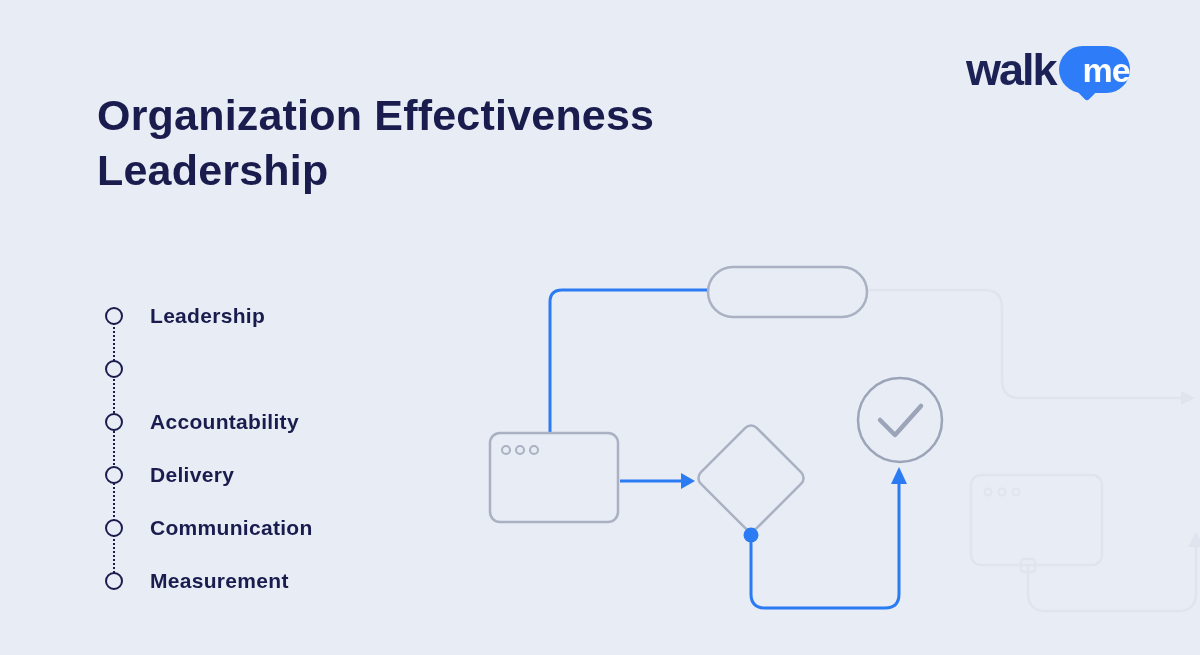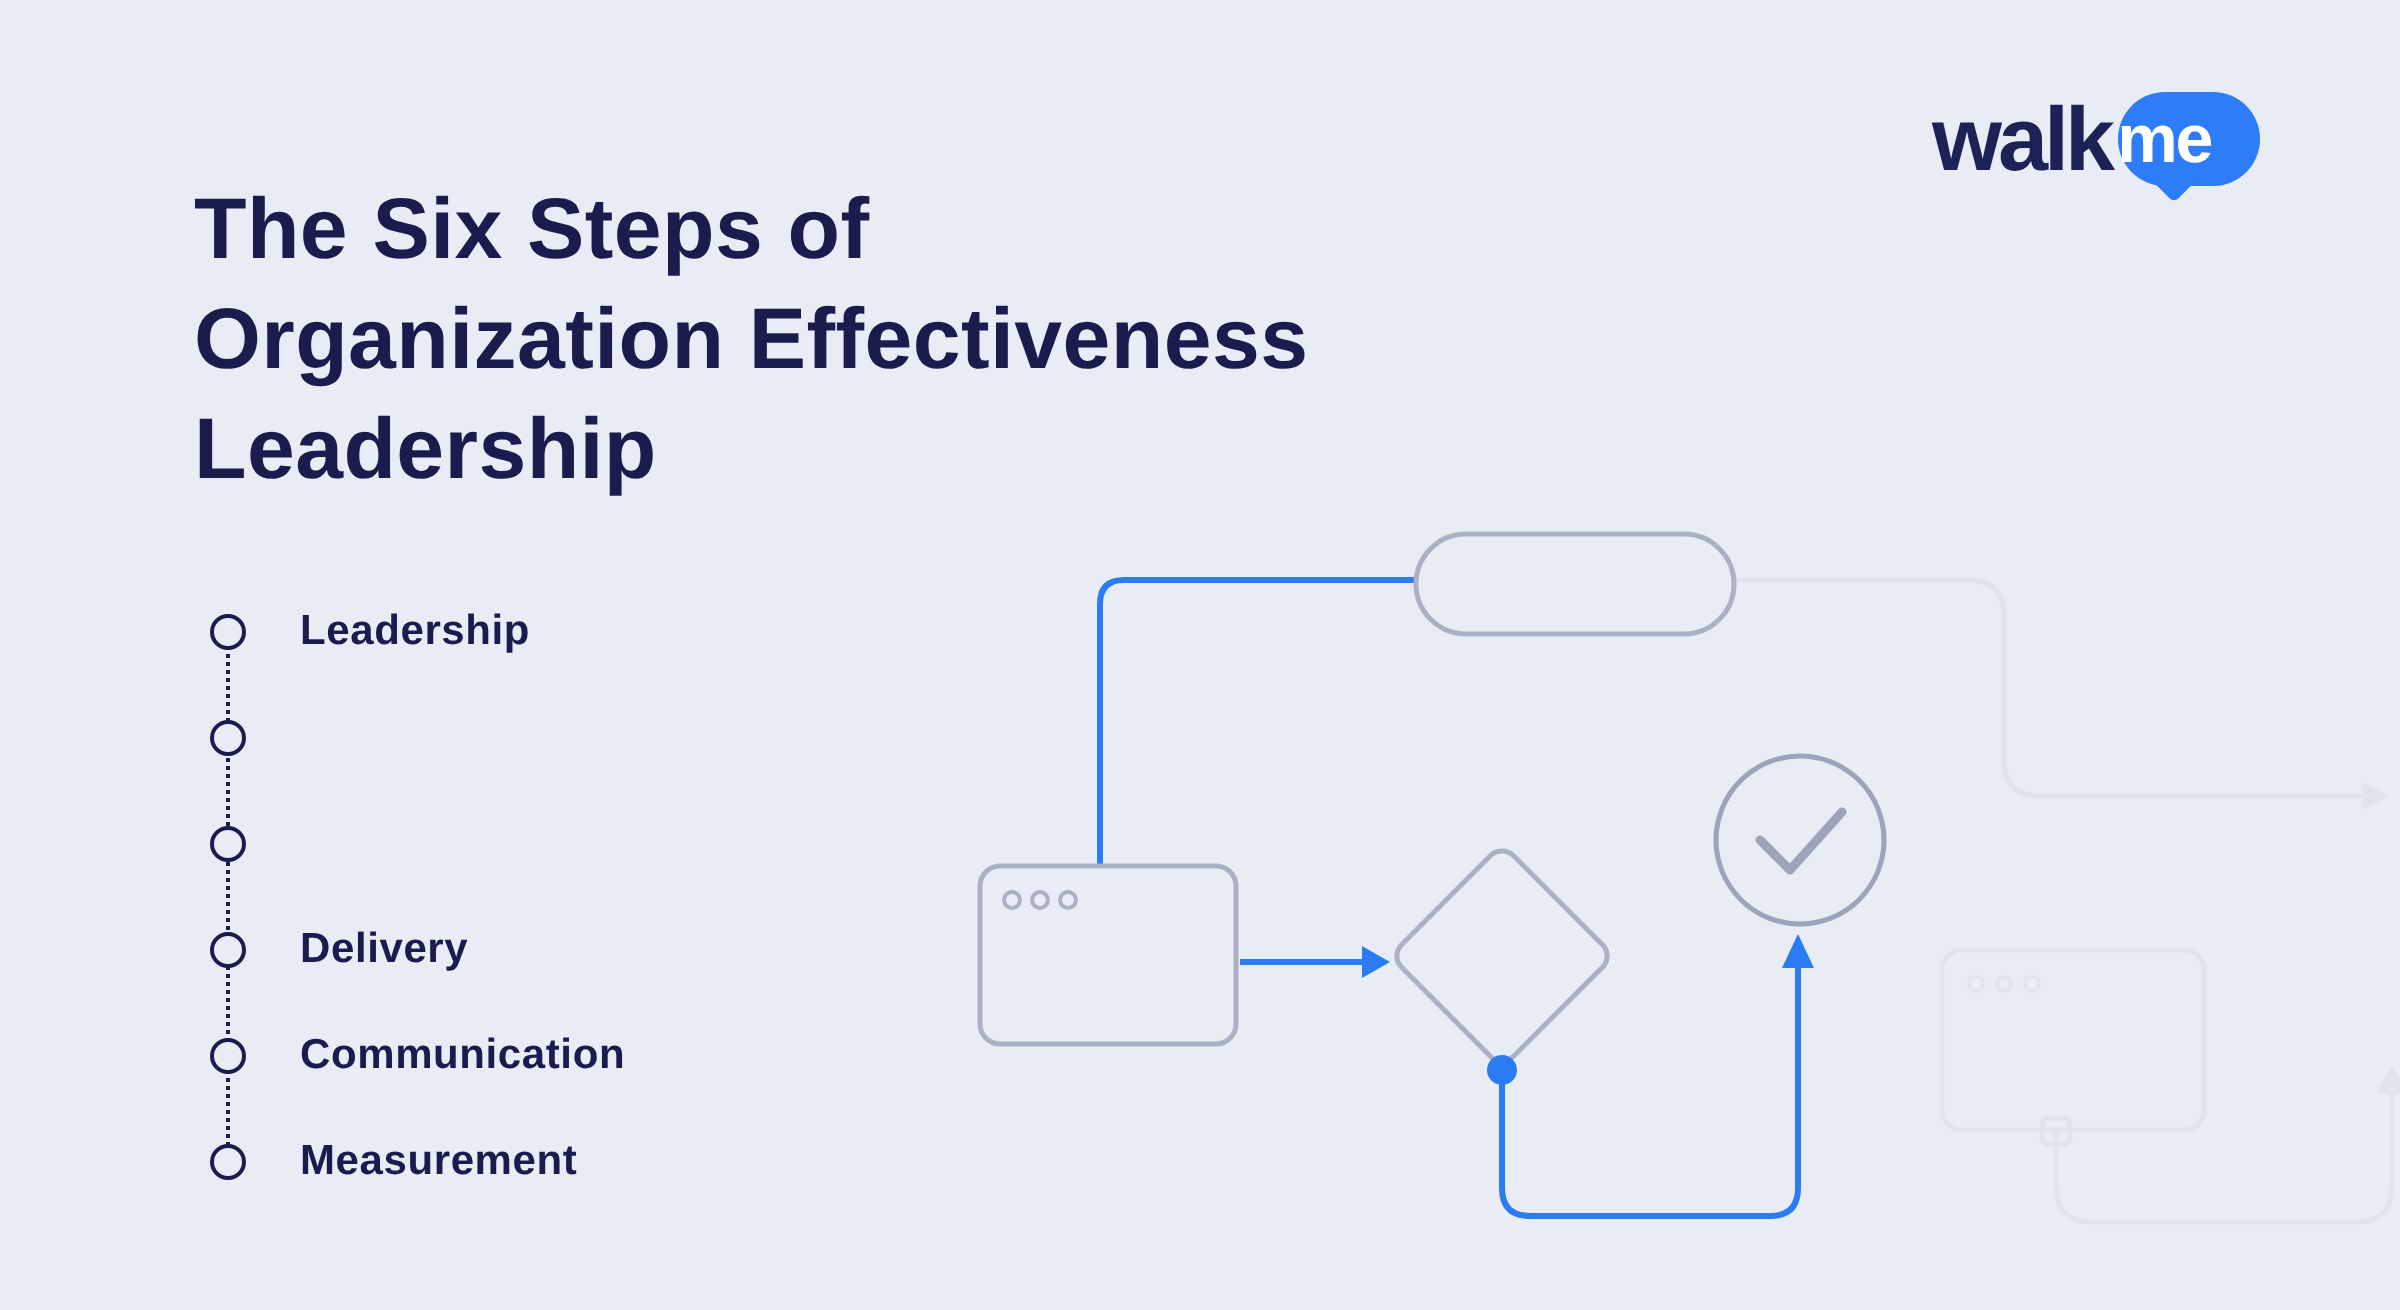--- a/index.html
+++ b/index.html
@@ -19,21 +19,21 @@
   }
   .logo-walk{
     font-size:45px;font-weight:700;color:#1c2156;
     letter-spacing:-2px;line-height:1;
     padding-right:3px;
   }
   .logo-bubble{
     position:relative;
     width:71px;height:47px;
     background:#2e7cf7;border-radius:24px;
-    display:flex;align-items:center;justify-content:flex-start;
+    display:flex;align-items:center;justify-content:flex-end;
   }
   .logo-bubble::after{
     content:"";
     position:absolute;left:20px;bottom:-5px;
     width:16px;height:16px;background:#2e7cf7;
     border-radius:3px;transform:rotate(45deg);
   }
   .logo-me{
     font-size:34px;font-weight:700;color:#ffffff;
     letter-spacing:-1px;line-height:1;position:relative;z-index:1;
@@ -77,36 +77,36 @@
 <div class="canvas">
 
   <div class="logo">
     <span class="logo-walk">walk</span>
     <span class="logo-bubble">
       <span class="logo-me">me</span>
     </span>
   </div>
 
   <h1 class="title">
-    <span class="tl">The Six Steps of</span>
     <span class="tl">Organization Effectiveness</span>
     <span class="tl">Leadership</span>
   </h1>
 
   <div class="steps">
     <div class="steps-line"></div>
     <div class="step">
       <span class="step-dot"></span>
       <span class="step-label">Leadership</span>
     </div>
     <div class="step">
       <span class="step-dot"></span>
     </div>
     <div class="step">
       <span class="step-dot"></span>
+      <span class="step-label">Accountability</span>
     </div>
     <div class="step">
       <span class="step-dot"></span>
       <span class="step-label">Delivery</span>
     </div>
     <div class="step">
       <span class="step-dot"></span>
       <span class="step-label">Communication</span>
     </div>
     <div class="step">

